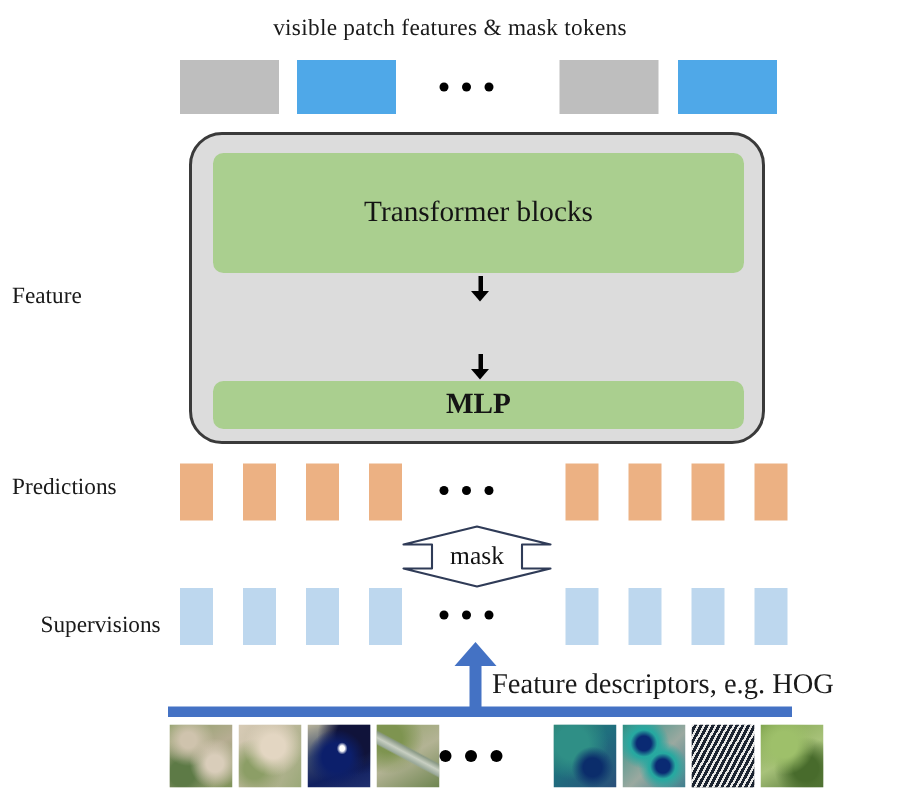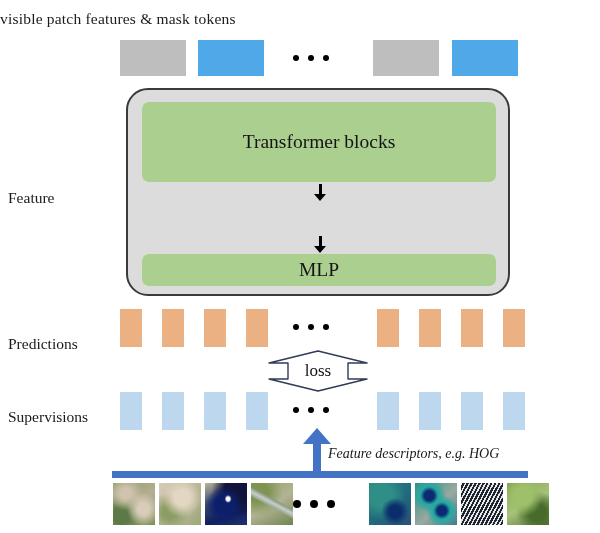--- a/index.html
+++ b/index.html
@@ -13,21 +13,21 @@
     position: relative;
     overflow: hidden;
     font-family: "Liberation Serif", "DejaVu Serif", serif;
     color: #1a1a1a;
   }
   .abs { position: absolute; }
 
   
   #title {
     left: 0; top: 10px; width: 600px;
-    text-align: left;
+    text-align: center;
     font-size: 15.5px;
     letter-spacing: 0.2px;
     white-space: nowrap;
   }
 
   
   .token-row { left: 0; width: 600px; height: 40px; }
   .token {
     position: absolute;
     top: 0;
@@ -64,21 +64,21 @@
     border-radius: 7px;
     display: flex;
     align-items: center;
     justify-content: center;
     font-size: 19.5px;
     color: #141414;
     white-space: nowrap;
   }
   #blk-transformer { left: 14px;  top: 12px;  width: 354px; height: 80px; }
   #blk-deconv      { left: 14px;  top: 114px; width: 354px; height: 32px; }
-  #blk-mlp         { left: 14px;  top: 164px; width: 354px; height: 32px; }
+  #blk-mlp         { left: 14px;  top: 164px; width: 354px; height: 32px; font-weight: bold; }
 
   
   .down-arrow {
     position: absolute;
     width: 14px;
     display: flex;
     flex-direction: column;
     align-items: center;
   }
   .down-arrow .shaft {
@@ -97,22 +97,22 @@
   #arrow-2 { left: 185px; top: 146px; }
   #arrow-2 .shaft { height: 11px; }
 
   
   .side-label {
     left: 8px;
     font-size: 15.5px;
     white-space: nowrap;
   }
   #label-decoder      { top: 189px; }
-  #label-predictions  { top: 316px; margin-top: 19px; }
-  #label-supervisions { top: 408px; }
+  #label-predictions  { top: 316px; }
+  #label-supervisions { top: 408px; margin-left: 19px; }
 
   
   #loss-shape {
     left: 268px; top: 350px;
     width: 100px; height: 42px;
   }
   #loss-shape svg { display: block; }
   #loss-text {
     position: absolute;
     left: 0; top: 0; width: 100px; height: 42px;
@@ -134,23 +134,22 @@
   }
   #blue-arrow-head {
     left: 303px; top: 428px;
     width: 0; height: 0;
     border-left: 14px solid transparent;
     border-right: 14px solid transparent;
     border-bottom: 16px solid #4472c4;
   }
   #feature-desc-text {
     left: 328px; top: 446px;
-    font-size: 14px;
-    white-space: nowrap;
-    font-style: italic;
+    font-size: 19px;
+    white-space: nowrap;
   }
 
   
   #patch-row { left: 0; top: 482px; width: 600px; height: 48px; }
   .patch {
     position: absolute;
     top: 0;
     width: 44px; height: 44px;
     border: 1px solid #ffffff;
     box-sizing: border-box;
@@ -209,21 +208,21 @@
   <div class="token tok-orange" style="left:377px;width:22px;height:38px;"></div>
   <div class="token tok-orange" style="left:419px;width:22px;height:38px;"></div>
   <div class="token tok-orange" style="left:461px;width:22px;height:38px;"></div>
   <div class="token tok-orange" style="left:503px;width:22px;height:38px;"></div>
 </div>
 
 <div class="abs" id="loss-shape">
   <svg width="100" height="42" viewBox="0 0 100 42">
     <polygon points="50,1 99,13 80,13 80,29 99,29 50,41 1,29 20,29 20,13 1,13" fill="#ffffff" stroke="#2f3b57" stroke-width="1.4" stroke-linejoin="round"></polygon>
   </svg>
-  <div id="loss-text">loss</div>
+  <div id="loss-text">mask</div>
 </div>
 
 <div class="abs token-row" id="supervisions-row" style="top:392px;">
   <div class="token tok-lblue" style="left:120px;width:22px;height:38px;"></div>
   <div class="token tok-lblue" style="left:162px;width:22px;height:38px;"></div>
   <div class="token tok-lblue" style="left:204px;width:22px;height:38px;"></div>
   <div class="token tok-lblue" style="left:246px;width:22px;height:38px;"></div>
   <div class="dots" style="left:293px;top:15px;">
     <span class="dot"></span>
     <span class="dot"></span>

